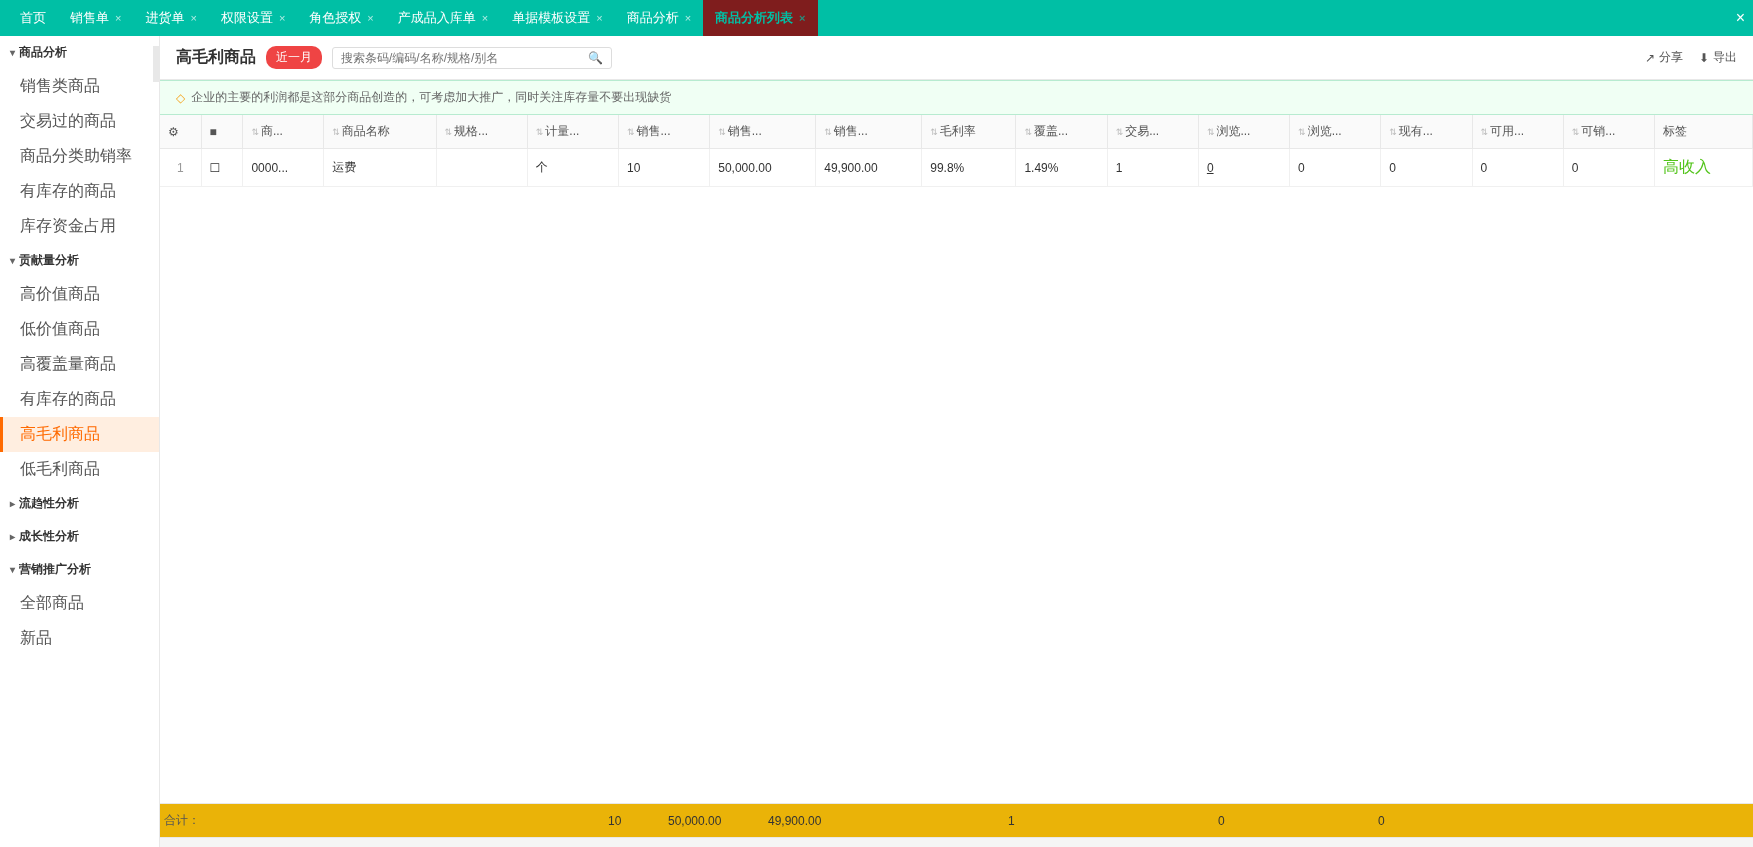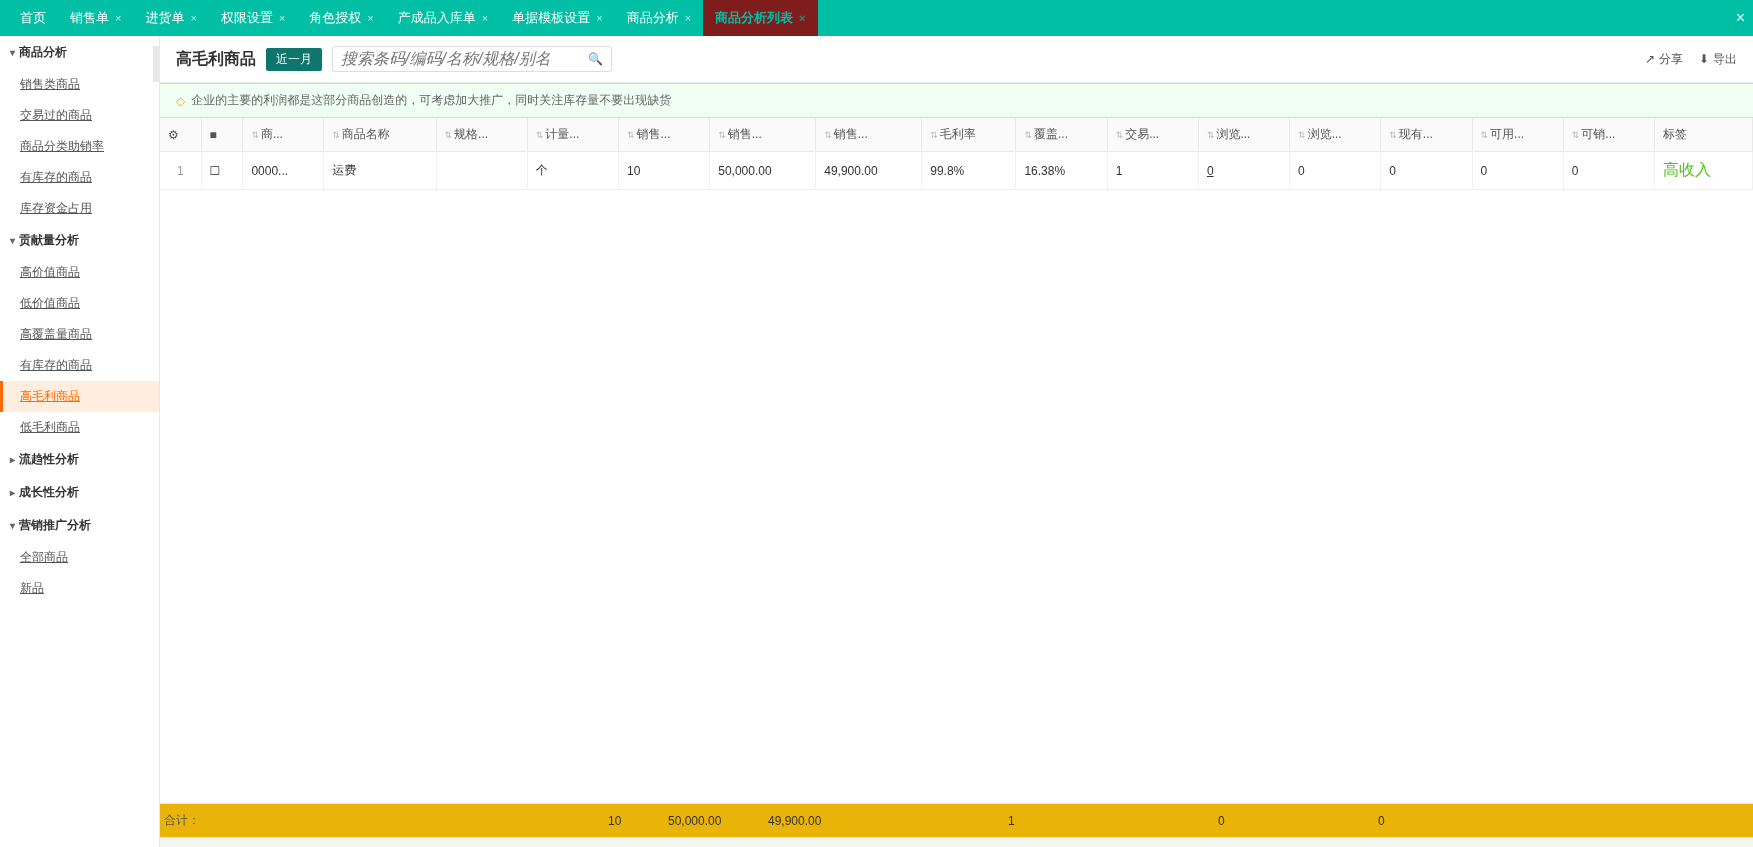--- a/index.html
+++ b/index.html
@@ -79,23 +79,22 @@
       display: flex;
       align-items: center;
       gap: 4px;
       cursor: pointer;
     }
     .sidebar-section-title .arrow { font-size: 10px; color: #666; }
     .sidebar-item {
       padding: 7px 10px 7px 20px;
       color: #555;
       cursor: pointer;
-      font-size: 12px;
+      font-size: 16px;
       white-space: nowrap;
-      text-decoration: underline;
     }
     .sidebar-item.active {
       background: #ffeee0;
       color: #ff6a00;
       border-left: 3px solid #ff6a00;
       padding-left: 17px;
     }
 
     
     .content-area {
@@ -115,44 +114,43 @@
       gap: 10px;
       border-bottom: 1px solid #e8e8e8;
       flex-shrink: 0;
     }
     .content-title {
       font-size: 16px;
       font-weight: bold;
       color: #333;
     }
     .time-filter-btn {
-      background: #0f766e;
+      background: #ef4444;
       color: #fff;
       border: none;
-      border-radius: 2px;
+      border-radius: 10px;
       padding: 3px 10px;
       font-size: 12px;
       cursor: pointer;
     }
     .search-input-wrap {
       display: flex;
       align-items: center;
       border: 1px solid #ddd;
       border-radius: 3px;
       padding: 3px 8px;
       flex: 1;
       max-width: 280px;
     }
     .search-input-wrap input {
       border: none;
       outline: none;
-      font-size: 16px;
+      font-size: 12px;
       color: #be185d;
       width: 100%;
-      font-style: italic;
     }
     .search-icon { color: #999; cursor: pointer; }
     .header-right {
       margin-left: auto;
       display: flex;
       align-items: center;
       gap: 16px;
     }
     .action-btn {
       display: flex;
@@ -377,21 +375,21 @@
               <td class="row-num">1</td>
               <td>☐</td>
               <td>0000...</td>
               <td>运费</td>
               <td></td>
               <td>个</td>
               <td>10</td>
               <td>50,000.00</td>
               <td>49,900.00</td>
               <td>99.8%</td>
-              <td>16.38%</td>
+              <td>1.49%</td>
               <td>1</td>
               <td><span style="text-decoration: underline; cursor: pointer;">0</span></td>
               <td>0</td>
               <td>0</td>
               <td>0</td>
               <td>0</td>
               <td class="tag-high">高收入</td>
             </tr>
           </tbody>
       </table>

